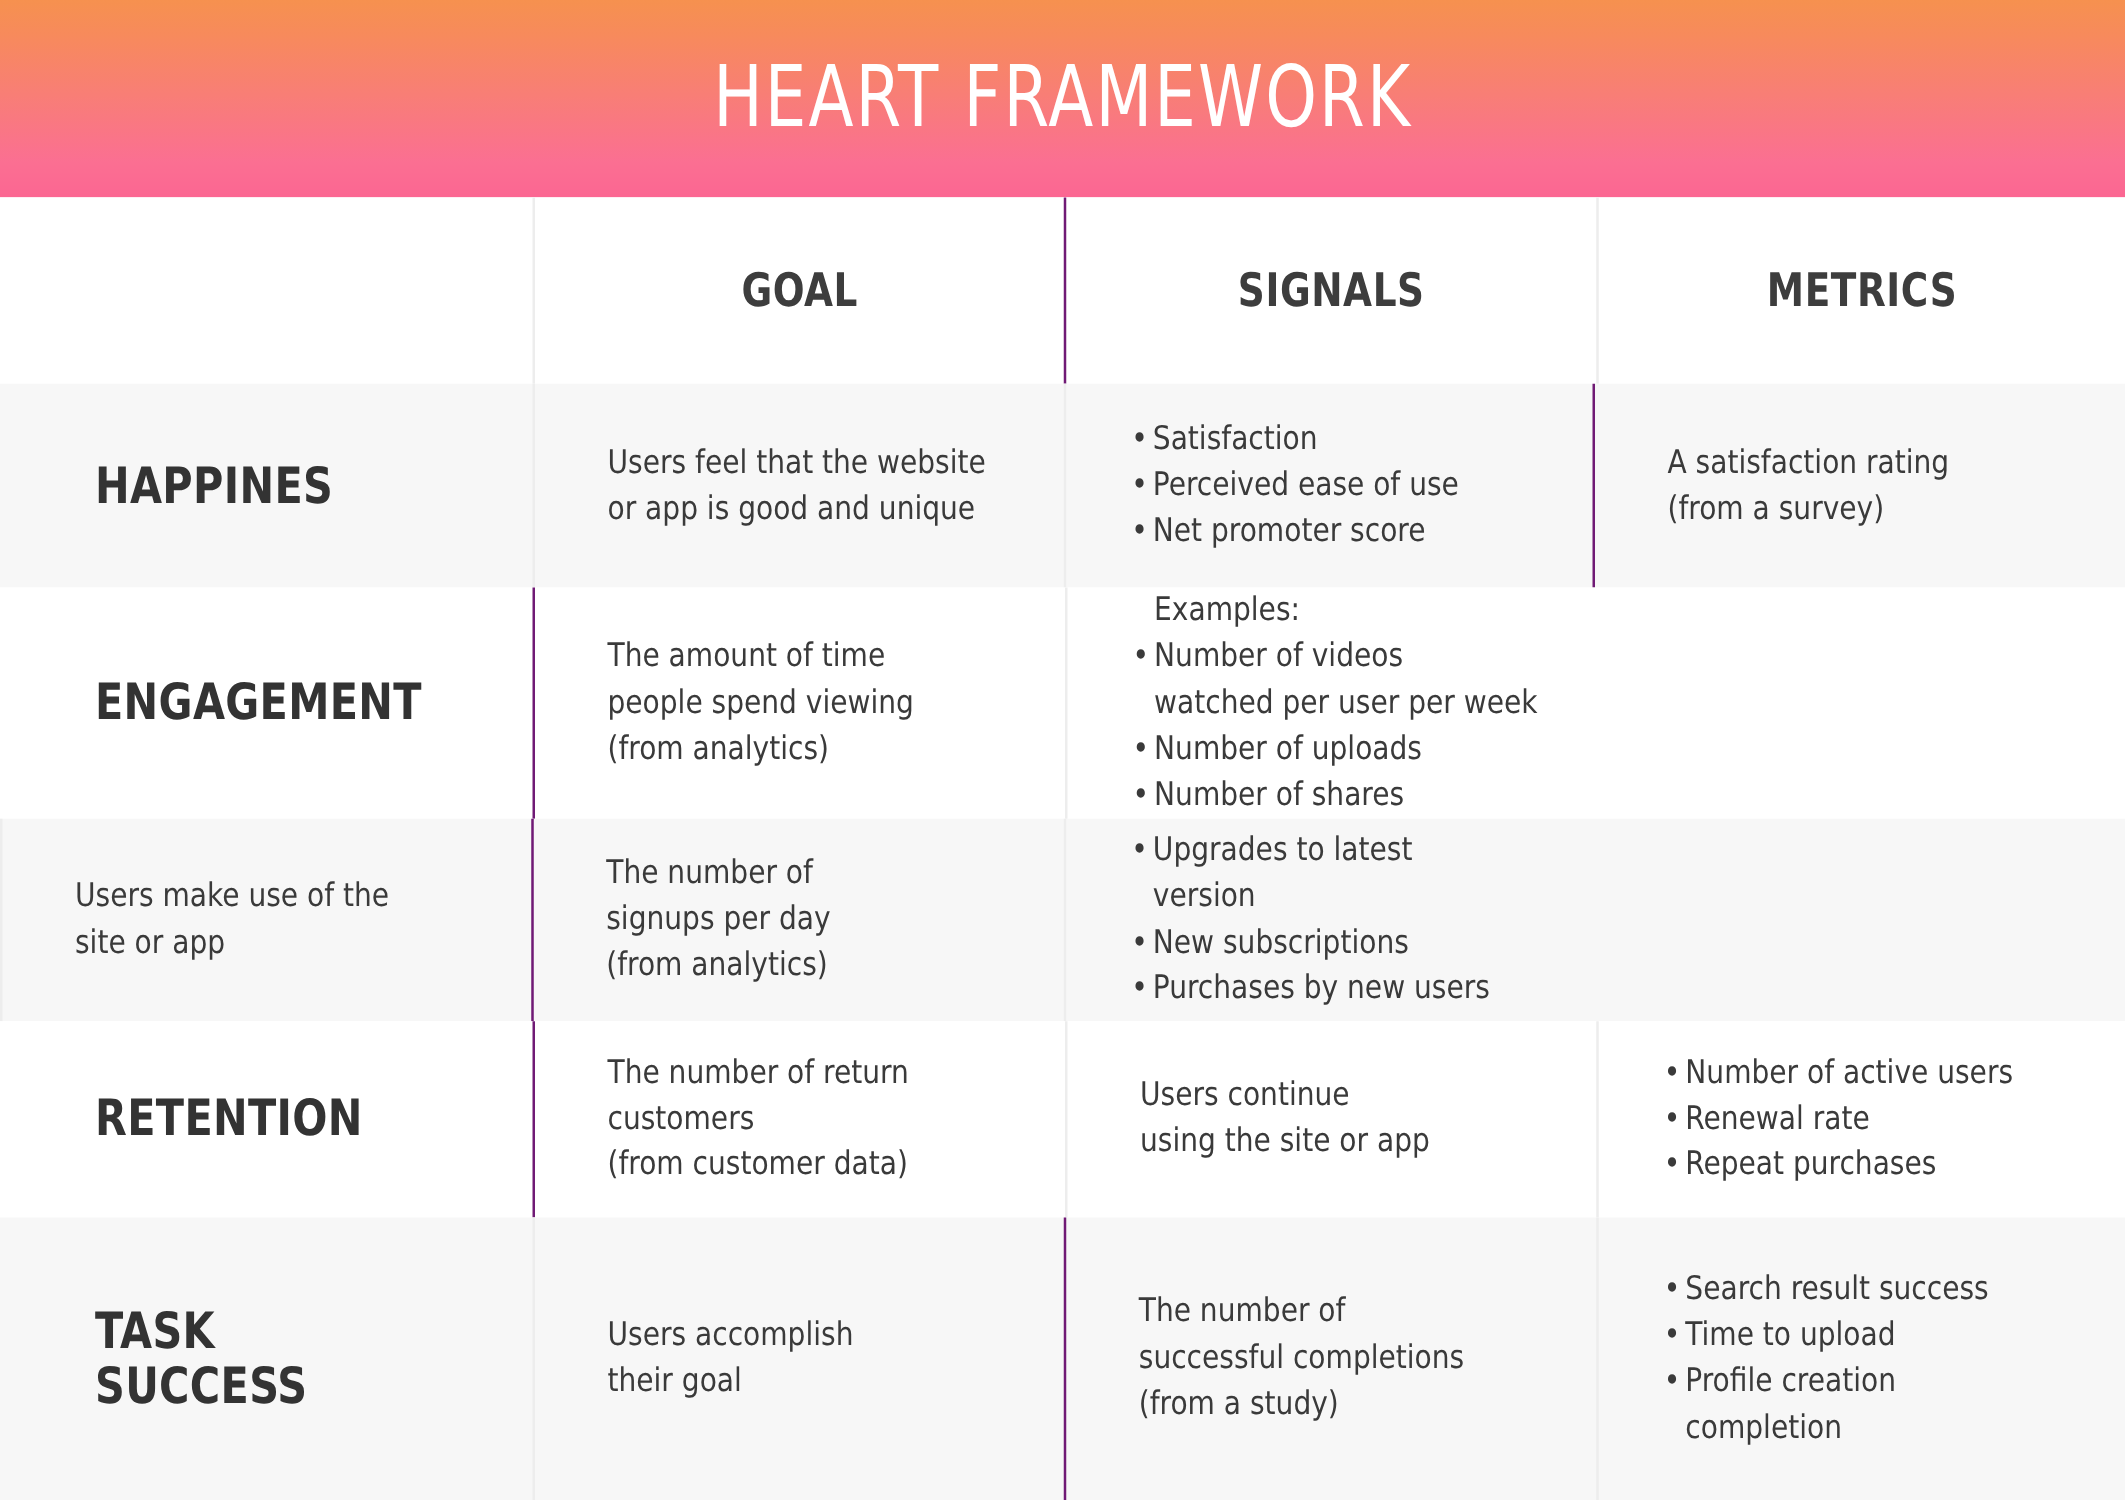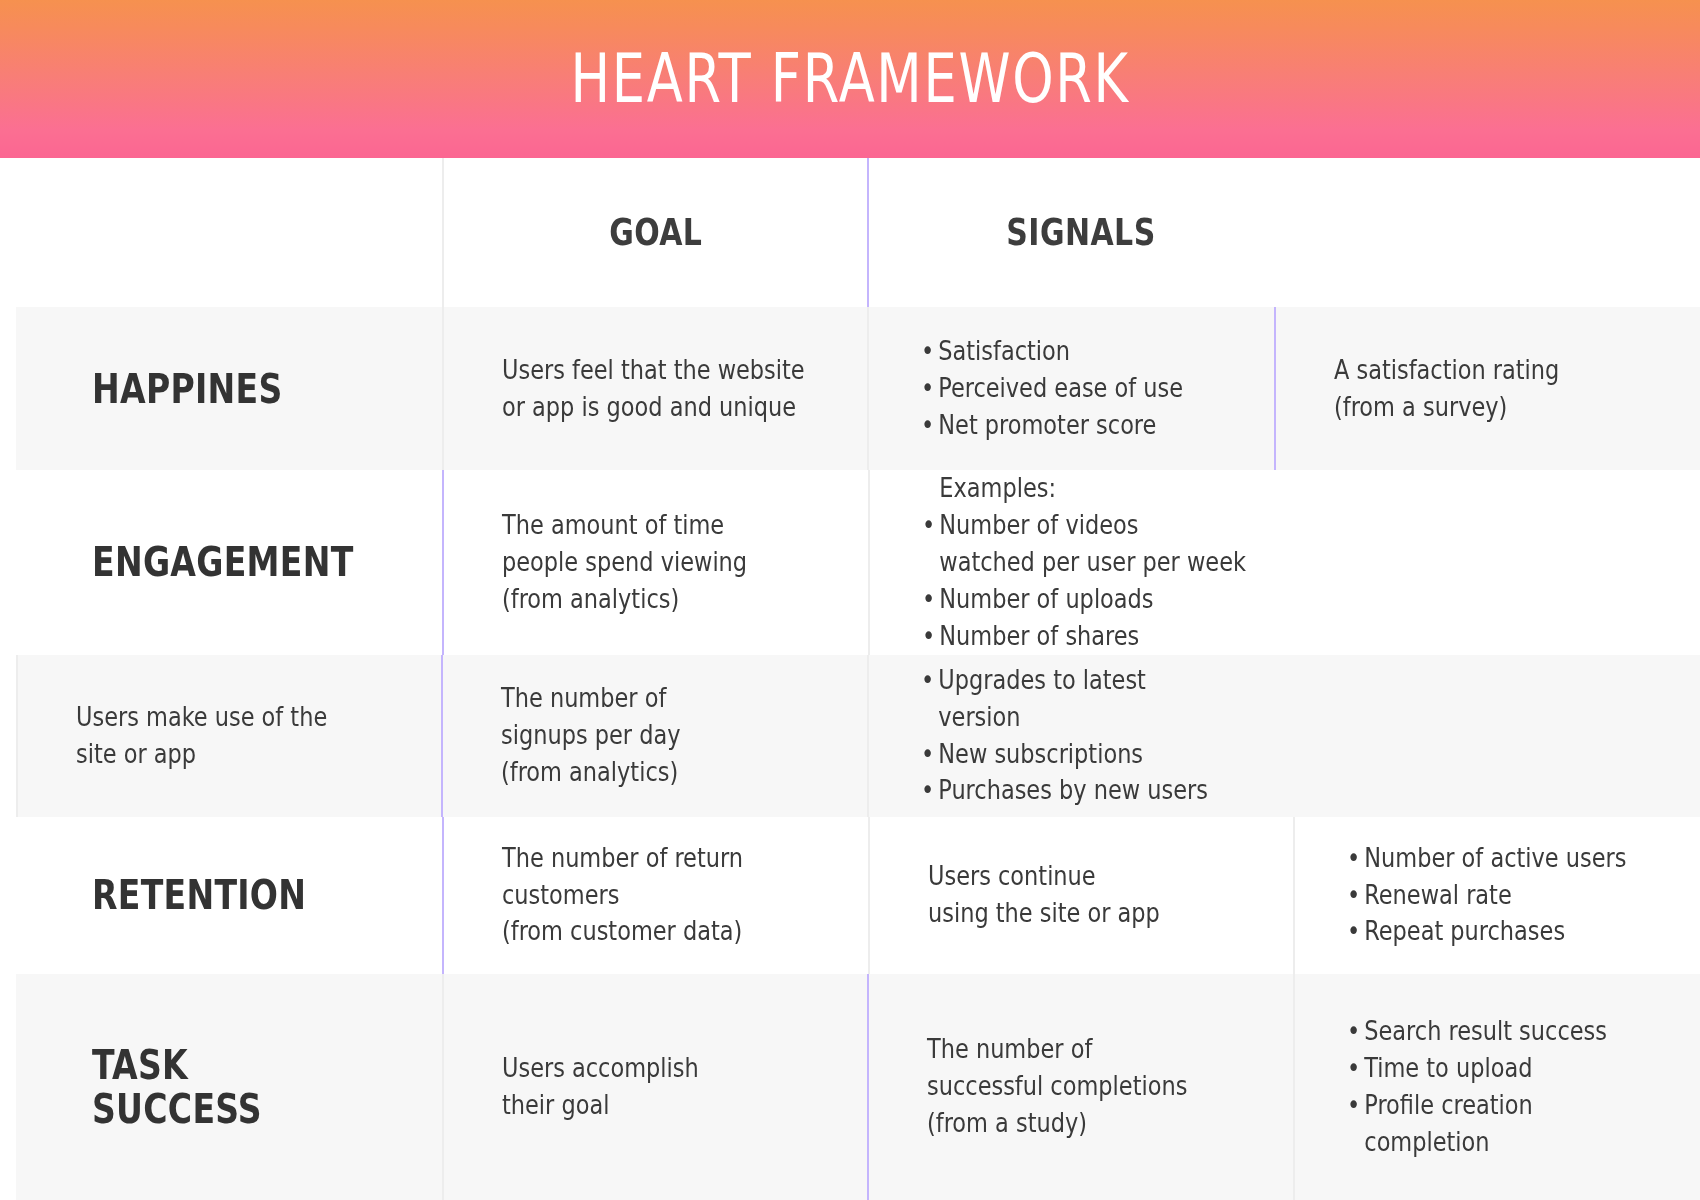--- a/index.html
+++ b/index.html
@@ -42,21 +42,20 @@
     transform-origin: center;
     white-space: nowrap;
   }
 
   
   .table {
     flex: 1 1 auto;
     display: flex;
     flex-direction: column;
     background: #ffffff;
-    margin-left: 16px;
   }
 
   .row {
     display: flex;
     flex-direction: row;
     position: relative;
     box-sizing: border-box;
   }
   .row.shaded { background: #f7f7f7; }
   .row.plain  { background: #ffffff; }
@@ -70,21 +69,21 @@
 
   .cell {
     box-sizing: border-box;
     position: relative;
     display: flex;
     flex-direction: column;
     justify-content: center;
   }
   .c-dim     { flex: 0 0 426px; padding: 0 0 0 76px; }
   .c-goal    { flex: 0 0 425px; border-left: 2px solid #ededed; padding: 0 0 0 58px; }
-  .c-signal  { flex: 0 0 426px; border-left: 2px solid #c4b5fd; padding: 0 0 0 58px; }
+  .c-signal  { flex: 0 0 426px; border-left: 2px solid #701a75; padding: 0 0 0 58px; }
   .c-metric  { flex: 1 1 auto;  border-left: 2px solid #ededed; padding: 0 14px 0 52px; }
 
   .col-head {
     font-family: "DejaVu Sans Condensed", "Liberation Sans Narrow", "Liberation Sans", sans-serif;
     font-size: 37px;
     font-weight: 600;
     color: #3d3d3d;
     letter-spacing: 0.5px;
     text-align: center;
     align-self: center;
@@ -157,20 +156,23 @@
   <div class="table">
 
     <div class="row head-row plain">
       <div class="cell c-dim"></div>
       <div class="cell c-goal head-cell">
         <div class="col-head">GOAL</div>
       </div>
       <div class="cell c-signal head-cell">
         <div class="col-head">SIGNALS</div>
       </div>
+      <div class="cell c-metric head-cell">
+        <div class="col-head">METRICS</div>
+      </div>
     </div>
 
     <div class="row r1 shaded">
       <div class="cell c-dim">
         <div class="dim-label">HAPPINES</div>
       </div>
       <div class="cell c-goal">
         <div class="body-text goal-text">Users feel that the website
 or app is good and unique</div>
       </div>

